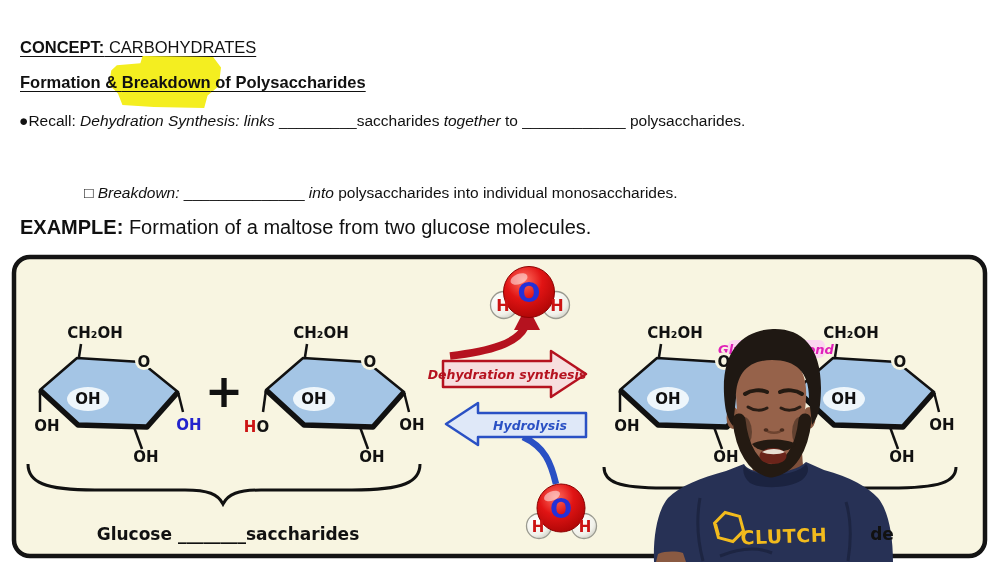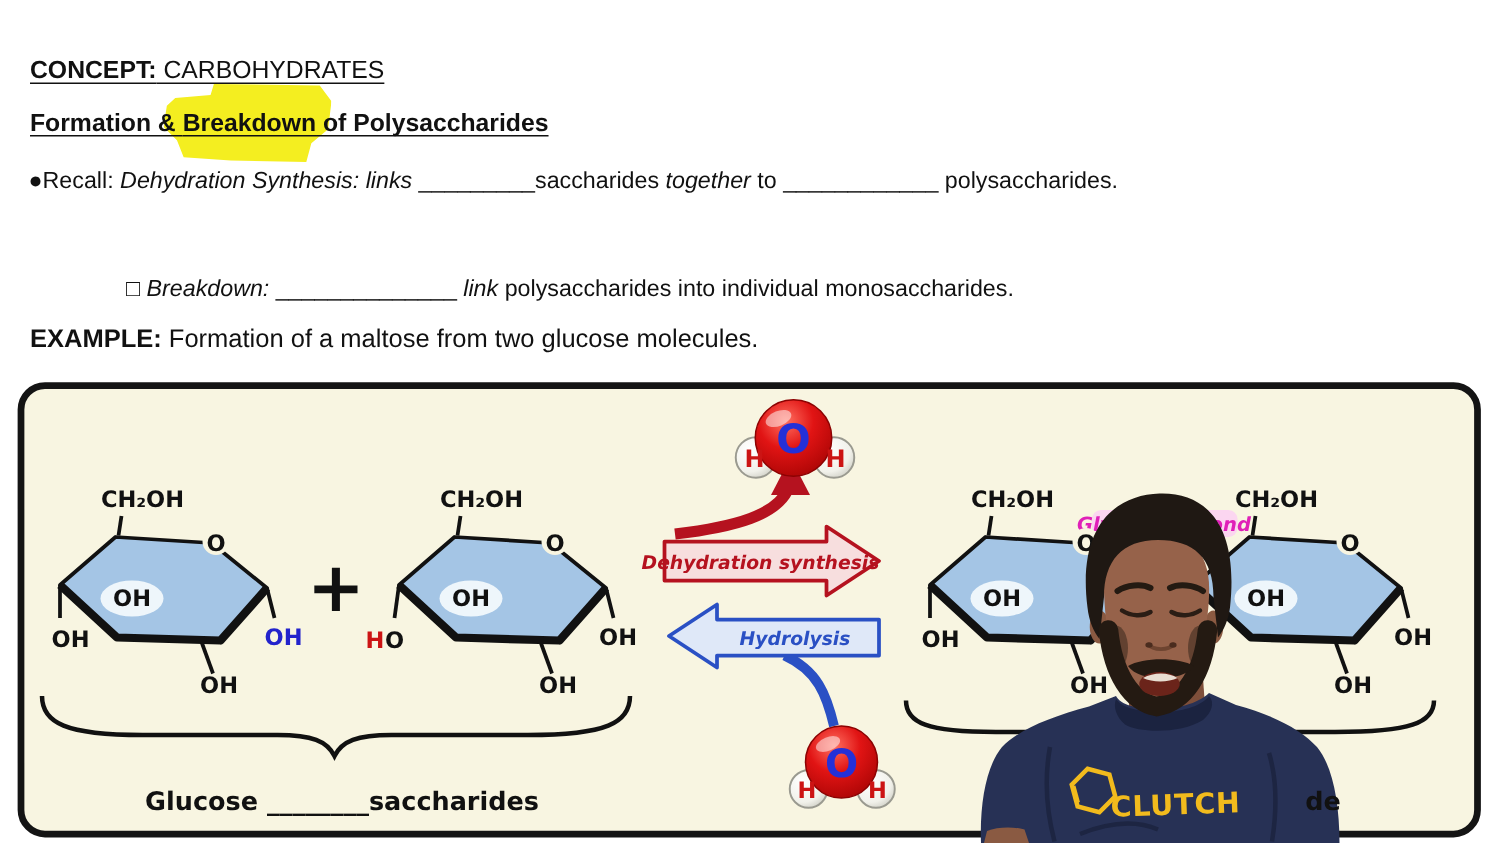--- a/index.html
+++ b/index.html
@@ -3,21 +3,21 @@
 <meta charset="utf-8">
 <style>
   html,body{margin:0;padding:0;background:#ffffff;}
   .canvas{position:relative;width:1000px;height:562px;background:#ffffff;overflow:hidden;
           font-family:"Liberation Sans",sans-serif;color:#111;}
   .absline{position:absolute;white-space:nowrap;}
   .t-title{font-size:16.5px;font-weight:bold;}
   .t-reg{font-weight:normal;}
   .u{text-decoration:underline;text-underline-offset:3px;}
   .body-line{font-size:15.5px;}
-  .ex-line{font-size:17px;}
+  .ex-line{font-size:20px;}
   .it{font-style:italic;}
   .bd{font-weight:bold;}
   .hl-blob{position:absolute;left:109px;top:56px;width:112px;height:52px;background:var(--highlight-yellow,#f6ef1f);
      clip-path:polygon(30% 0%,93% 2%,100% 22%,98% 58%,88% 76%,85% 100%,40% 98%,12% 94%,8% 72%,0% 55%,2% 28%,7% 18%,28% 14%);}
   svg text{font-family:"DejaVu Sans","Liberation Sans",sans-serif;}
   .chem{font-weight:bold;font-size:15px;fill:#111;}
   .chem-sm{font-weight:bold;font-size:15px;}
   .arrowtxt{font-weight:bold;font-style:italic;font-size:12.5px;}
   .caption{font-weight:bold;font-size:17px;fill:#111;}
 </style>
@@ -27,21 +27,21 @@
 <div class="canvas">
 
   <div class="absline t-title u" style="left:20px;top:38px;"><span class="bd">CONCEPT:</span><span class="t-reg"> CARBOHYDRATES</span></div>
 
   <div class="hl-blob"></div>
   <div class="absline t-title u" style="left:20px;top:73px;"><span>Formation &amp; </span><span>Breakdown</span><span> of Polysaccharides</span></div>
 
   <div class="absline body-line" style="left:19px;top:112px;"><span>●</span><span>Recall: </span><span class="it">Dehydration Synthesis: links </span><span>_________</span><span>saccharides </span><span class="it">together</span><span> to </span><span>____________</span><span> polysaccharides.</span></div>
 
 
-  <div class="absline body-line" style="left:84px;top:184px;"><span>□</span><span>&nbsp;</span><span class="it">Breakdown: </span><span>______________</span><span class="it"> link</span><span> polysaccharides into individual monosaccharides.</span></div>
+  <div class="absline body-line" style="left:84px;top:184px;"><span>□</span><span>&nbsp;</span><span class="it">Breakdown: </span><span>______________</span><span class="it"> into</span><span> polysaccharides into individual monosaccharides.</span></div>
 
   <div class="absline ex-line" style="left:20px;top:216px;"><span class="bd">EXAMPLE:</span><span> Formation of a maltose from two glucose molecules.</span></div>
 
   <svg width="1000" height="562" viewBox="0 0 1000 562" style="position:absolute;left:0;top:0;">
     <defs>
       <radialGradient id="gradRed" cx="40%" cy="28%" r="80%">
         <stop offset="0%" stop-color="#ff6f60"></stop>
           <stop offset="45%" stop-color="#e11414"></stop>
           <stop offset="100%" stop-color="#a80404"></stop>
       </radialGradient>

